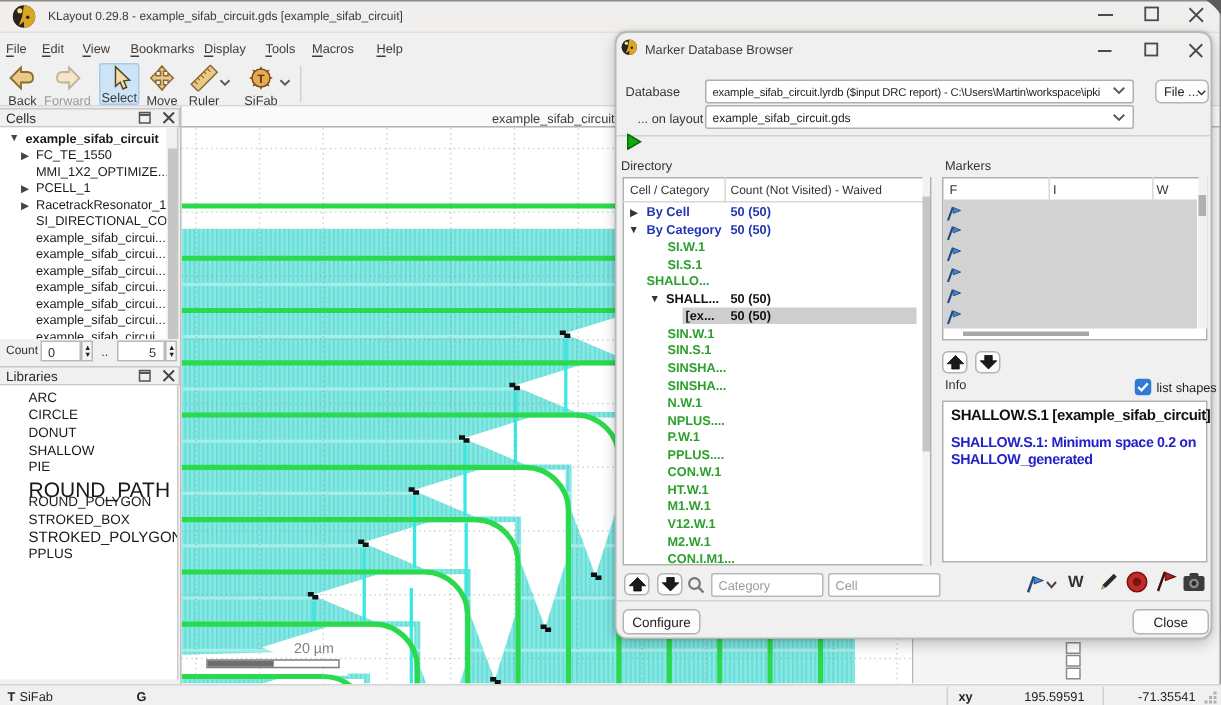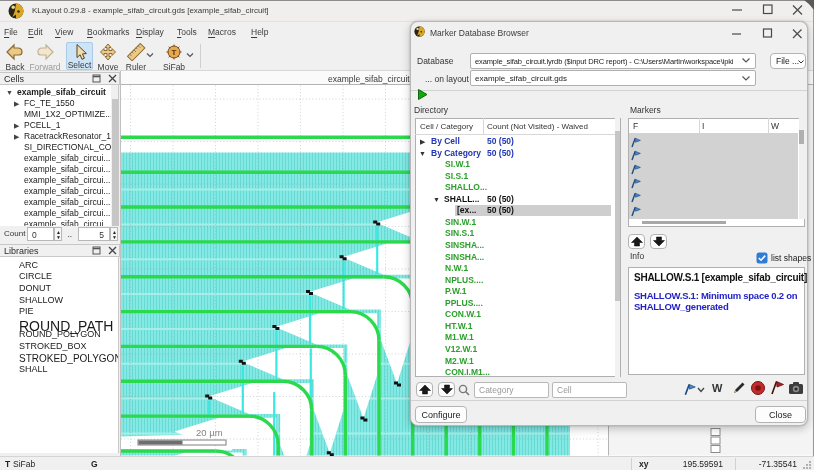--- a/index.html
+++ b/index.html
@@ -272,21 +272,21 @@
 <div id="libs-tree" class="abs">
 <span class="trow" style="left:19px;top:2.5px;font-size:9px">ARC</span>
 <span class="trow" style="left:19px;top:14.2px;font-size:9px">CIRCLE</span>
 <span class="trow" style="left:19px;top:25.8px;font-size:9px">DONUT</span>
 <span class="trow" style="left:19px;top:37.5px;font-size:9px">SHALLOW</span>
 <span class="trow" style="left:19px;top:49.1px;font-size:9px">PIE</span>
 <span class="trow" style="left:19px;top:60.8px;font-size:14px">ROUND_PATH</span>
 <span class="trow" style="left:19px;top:72.4px;font-size:9px">ROUND_POLYGON</span>
 <span class="trow" style="left:19px;top:84.0px;font-size:9px">STROKED_BOX</span>
 <span class="trow" style="left:19px;top:95.7px;font-size:10px">STROKED_POLYGON</span>
-<span class="trow" style="left:19px;top:107.4px;font-size:9px">SHALL</span>
+<span class="trow" style="left:19px;top:107.4px;font-size:9px">PPLUS</span>
 </div>
 <div id="leftbottom" class="abs"></div>
 <div id="dlg" class="abs"></div>
 <svg class="abs" style="left:414px;top:26px" width="11" height="11" viewBox="0 0 16 16">
     <circle cx="8" cy="8" r="7.5" fill="#2a2317"></circle>
     <path d="M8,0.5 A7.5,7.5 0 0 1 15.5,8 A7.5,7.5 0 0 1 8,15.5 L8,11.5 L4.5,14 L6.8,8 L8,0.5 z" fill="#d9a625"></path>
     <circle cx="5.2" cy="4.2" r="1.7" fill="#f1dc8e"></circle>
     <circle cx="10.5" cy="8.5" r="1.2" fill="#2a2317"></circle>
   </svg>
 <div class="dl abs" style="left:430px;top:28px;font-size:8.5px;color:#3c3c3c">Marker Database Browser</div>
@@ -321,21 +321,21 @@
 <div class="abs" style="left:483px;top:118px;width:1px;height:16px;background:#d8d8d8"></div>
 <div class="abs" style="left:415px;top:134px;width:205px;height:1px;background:#d8d8d8"></div>
 <span class="arr abs" style="left:420px;top:138.0px;color:#333">▶</span>
 <span class="dtxt b abs" style="left:431px;top:136.0px">By Cell</span>
 <span class="dtxt b abs" style="left:487px;top:136.0px">50 (50)</span>
 <span class="arr abs" style="left:419px;top:149.6px;color:#333">▼</span>
 <span class="dtxt b abs" style="left:431px;top:147.6px">By Category</span>
 <span class="dtxt b abs" style="left:487px;top:147.6px">50 (50)</span>
 <span class="dtxt g abs" style="left:445px;top:159.1px">SI.W.1</span>
 <span class="dtxt g abs" style="left:445px;top:170.7px">SI.S.1</span>
-<span class="dtxt g abs" style="left:445px;top:182.2px">SHALLO...</span>
+<span class="dtxt g abs" style="left:431px;top:182.2px">SHALLO...</span>
 <span class="arr abs" style="left:433px;top:195.8px;color:#333">▼</span>
 <span class="dtxt k abs" style="left:444px;top:193.8px">SHALL...</span>
 <span class="dtxt k abs" style="left:487px;top:193.8px">50 (50)</span>
 <div class="abs" style="left:455px;top:204.8px;width:156px;height:11.55px;background:#cecece"></div>
 <span class="dtxt k abs" style="left:457px;top:205.3px">[ex...</span>
 <span class="dtxt k abs" style="left:487px;top:205.3px">50 (50)</span>
 <span class="dtxt g abs" style="left:445px;top:216.9px">SIN.W.1</span>
 <span class="dtxt g abs" style="left:445px;top:228.4px">SIN.S.1</span>
 <span class="dtxt g abs" style="left:445px;top:239.9px">SINSHA...</span>
 <span class="dtxt g abs" style="left:445px;top:251.5px">SINSHA...</span>

